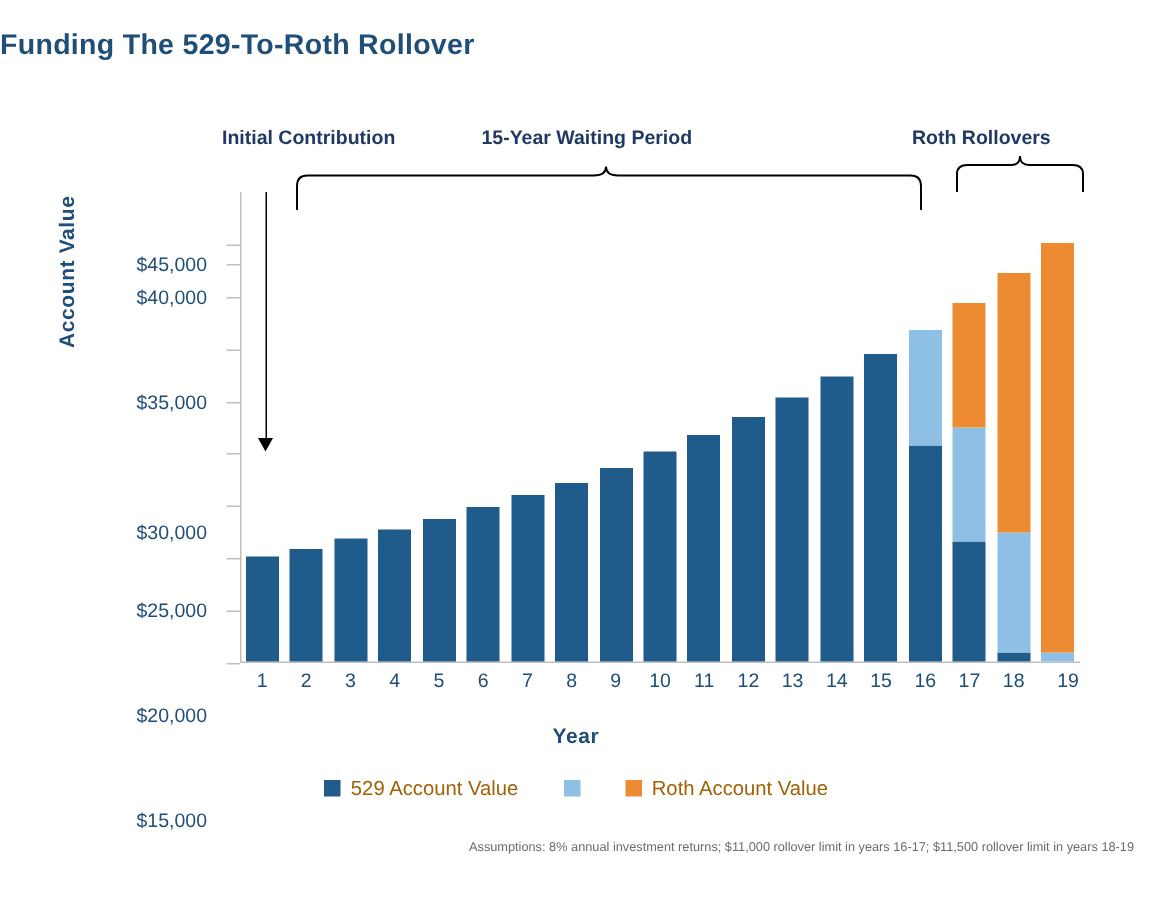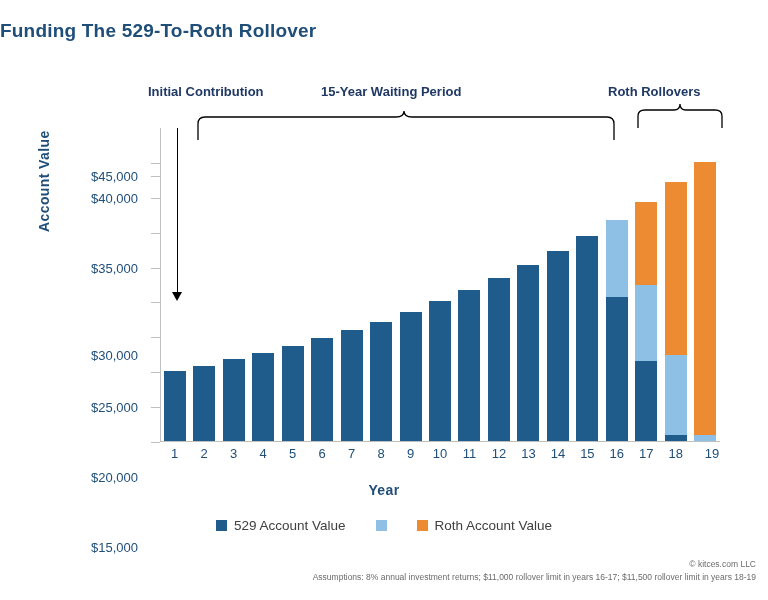--- a/index.html
+++ b/index.html
@@ -144,21 +144,21 @@
     display: flex;
     justify-content: center;
     align-items: center;
     gap: 30px;
   }
   .legend-item {
     display: flex;
     align-items: center;
     gap: 7px;
     font-size: 13.5px;
-    color: #404040;
+    color: #a16207;
   }
   .legend-swatch {
     width: 11px;
     height: 11px;
     display: inline-block;
   }
   .footer {
     position: absolute;
     right: 12px;
     top: 558px;
@@ -316,15 +316,14 @@
   <div class="legend-item">
     <span class="legend-swatch" style="background:#8DC0E4"></span>
   </div>
   <div class="legend-item">
     <span class="legend-swatch" style="background:#ED8B33"></span>
     <span>Roth Account Value</span>
   </div>
 </div>
 
 <div class="footer">
-  <div>© kitces.com LLC</div>
   <div>Assumptions: 8% annual investment returns; $11,000 rollover limit in years 16-17; $11,500 rollover limit in years 18-19</div>
 </div>
 
 </body></html>

